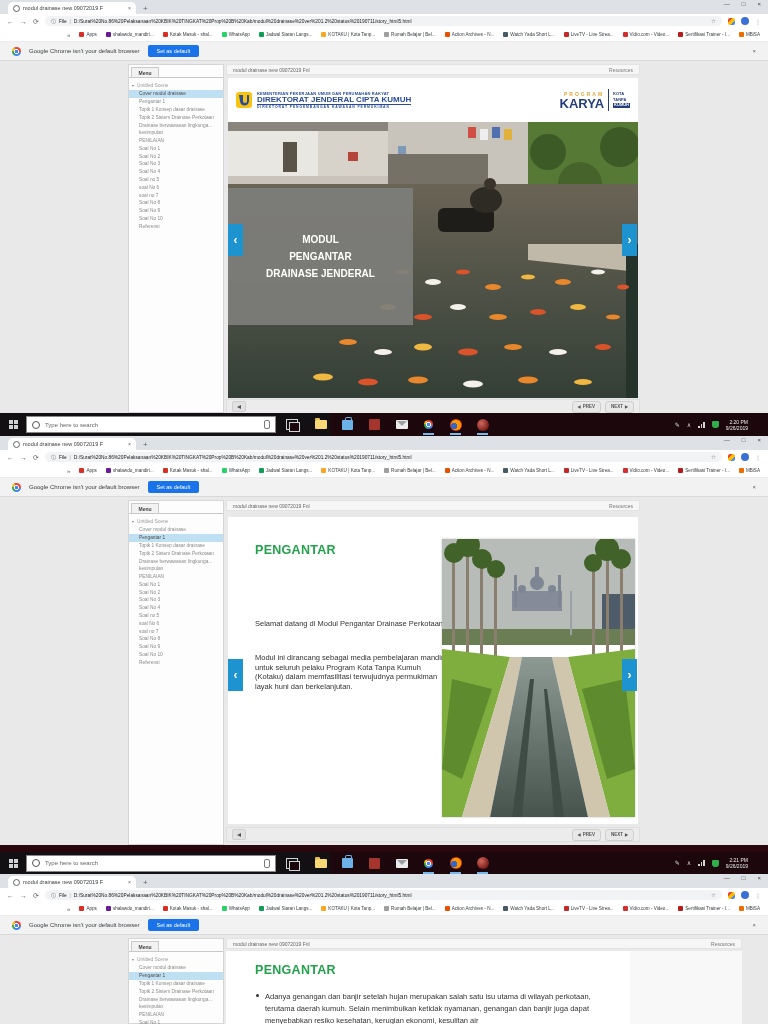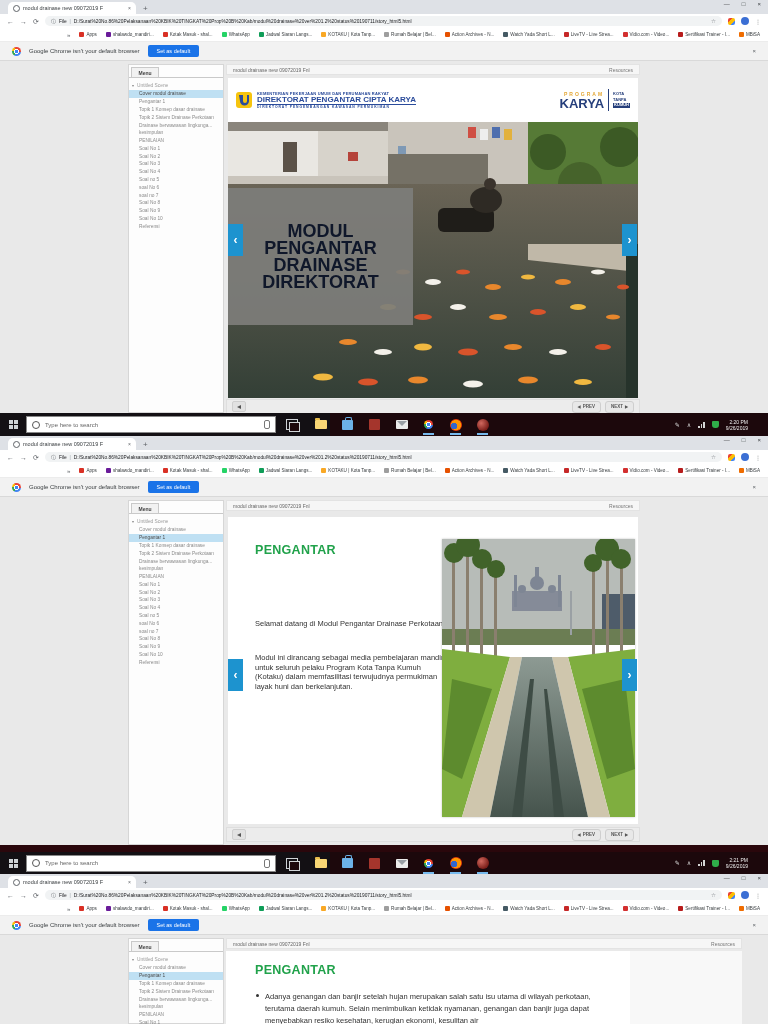--- a/index.html
+++ b/index.html
@@ -94,21 +94,21 @@
   .kprog{font-size:5px;font-weight:bold;color:#e3a736;letter-spacing:2px;}
   .kname{font-size:13px;font-weight:bold;color:#253e7b;line-height:1;}
   .kdiv{width:1px;height:22px;background:#253e7b;}
   .ktag{display:flex;flex-direction:column;gap:1px;}
   .ktag span{font-size:4px;font-weight:bold;color:#253e7b;line-height:1.2;}
   .ktag span:last-child{background:#253e7b;color:#fff;padding:0 1px;}
   .s1photo{position:relative;width:410px;height:276px;}
   .s1photo svg{display:block;}
   .s1overlay{position:absolute;left:0;top:66px;width:185px;height:137px;background:rgba(125,125,122,.93);
     display:flex;align-items:center;justify-content:center;text-align:center;}
-  .s1title{color:#0f172a;font-weight:bold;font-size:18px;line-height:17px;}
+  .s1title{color:#ffffff;font-weight:bold;font-size:10px;line-height:17px;}
 
   
   .slide2{position:absolute;left:228px;top:20px;width:410px;height:307px;background:#fff;}
   .s2h,.s3h{font-weight:bold;font-size:12.5px;color:#21a24b;letter-spacing:.3px;}
   .slide2 .s2h{position:absolute;left:27px;top:26px;}
   .s2p{position:absolute;left:27px;width:192px;font-size:7.5px;line-height:9.6px;color:#333;}
   .s2p1{top:102px;}
   .s2p2{top:136px;}
   .s2photo{position:absolute;left:214px;top:22px;width:193px;height:278px;box-shadow:0 0 2px rgba(0,0,0,.25);}
 
@@ -321,21 +321,21 @@
         <span class="pres">Resources</span>
       </div>
       <div class="slide1">
         <div class="s1head">
           <svg class="pulogo" width="16" height="16" viewBox="0 0 16 16">
             <rect x="0" y="0" width="16" height="16" rx="3" fill="#f6c40e"></rect>
             <path d="M3 3 h4 v6 a2 2 0 0 0 4 0 V3 h2 v6 a4.5 4.5 0 0 1 -9 0 z" fill="#2a4b9b"></path>
           </svg>
           <div class="mintext">
             <div class="m1">KEMENTERIAN PEKERJAAN UMUM DAN PERUMAHAN RAKYAT</div>
-            <div class="m2">DIREKTORAT PENGANTAR CIPTA KARYA</div>
+            <div class="m2">DIREKTORAT JENDERAL CIPTA KUMUH</div>
             <div class="m3">DIREKTORAT PENGEMBANGAN KAWASAN PERMUKIMAN</div>
           </div>
           <div class="kotaku">
             <div class="kcol">
               <div class="kprog">PROGRAM</div>
               <div class="kname">KARYA</div>
             </div>
             <div class="kdiv"></div>
             <div class="ktag">
               <span>KOTA</span>
@@ -406,21 +406,21 @@
               <ellipse cx="190" cy="258" rx="10" ry="3.5" fill="#e8872c"></ellipse>
                 <ellipse cx="245" cy="262" rx="10" ry="3.5" fill="#f4f1ea"></ellipse>
               <ellipse cx="300" cy="258" rx="10" ry="3.5" fill="#e8872c"></ellipse>
                 <ellipse cx="355" cy="260" rx="9" ry="3" fill="#f0b840"></ellipse>
             </g>
           </svg>
           <div class="s1overlay">
             <div class="s1title">
               <div>MODUL</div>
               <div>PENGANTAR</div>
-              <div>DRAINASE DIREKTORAT</div>
+              <div>DRAINASE JENDERAL</div>
             </div>
           </div>
         </div>
       </div>
       <div class="arrow l">‹</div>
       <div class="arrow r">›</div>
       <div class="pctrl">
         <div class="spk">
             <i></i>
           </div>

